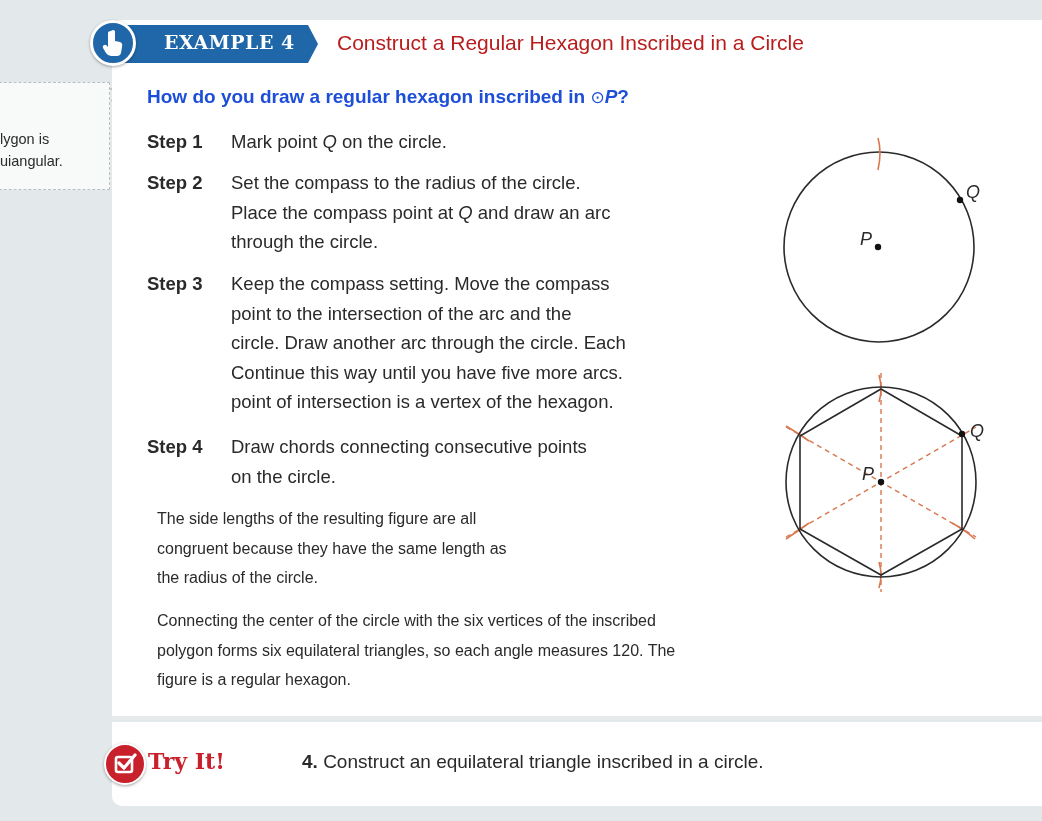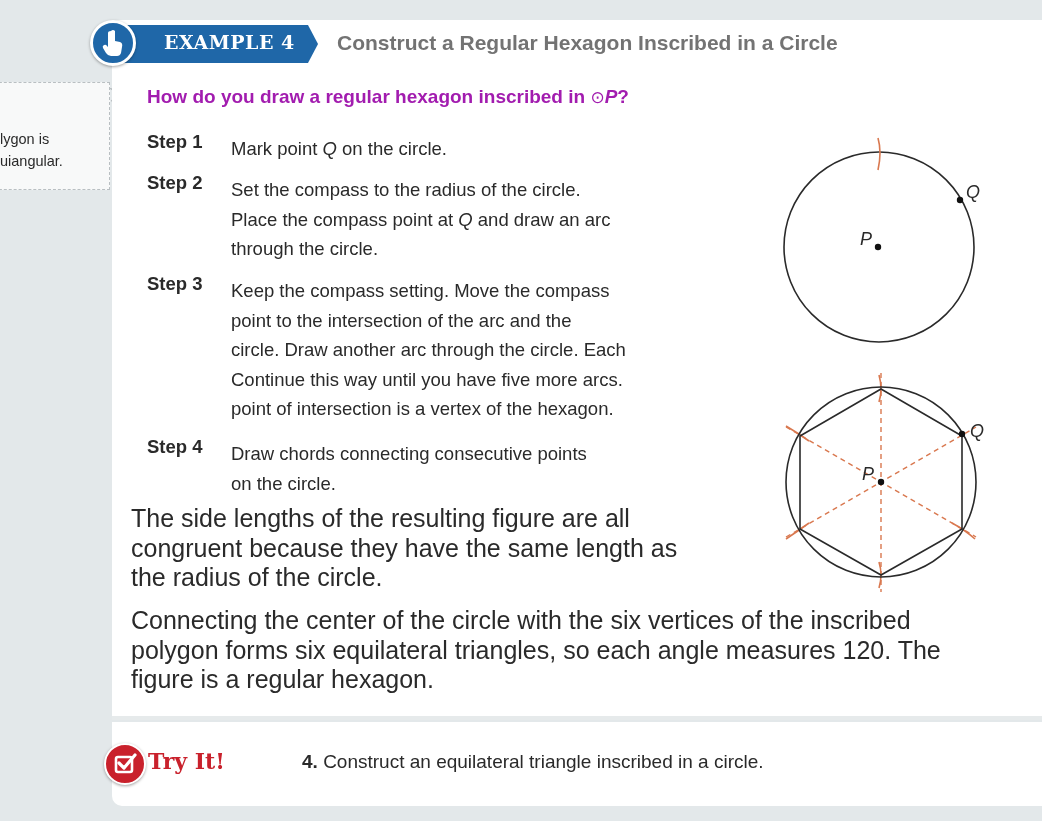--- a/index.html
+++ b/index.html
@@ -42,31 +42,31 @@
     font-family: "DejaVu Serif", serif; font-weight: bold;
     font-size: 19px; color: #ffffff; letter-spacing: 0.5px; margin-left: 16px;
   }
   .hand-badge {
     left: 90px; top: 20px; width: 46px; height: 46px; border-radius: 50%;
     background: #1f67a8; border: 3px solid #ffffff;
     box-shadow: 0 1px 3px rgba(0,0,0,0.35);
     box-sizing: border-box;
   }
   .title {
-    left: 337px; top: 31px; font-size: 21px; font-weight: bold; color: #737373;
+    left: 337px; top: 31px; font-size: 21px; font-weight: normal; color: #b91c1c;
     font-family: "Liberation Sans", sans-serif;
   }
   .question {
-    left: 147px; top: 86px; font-size: 19px; font-weight: bold; color: #a21caf;
+    left: 147px; top: 86px; font-size: 19px; font-weight: bold; color: #1d4ed8;
     font-family: "Liberation Sans", sans-serif;
   }
   .step { left: 147px; font-size: 18.5px; line-height: 29.5px; font-family: "Liberation Sans", sans-serif; }
   .step-num { position: absolute; left: 0; top: 0; font-weight: bold; white-space: nowrap; }
-  .step-body { position: absolute; left: 84px; top: 0; white-space: nowrap; margin-top: 7px; }
-  .para { left: 131px; font-size: 25px; line-height: 29.5px; white-space: nowrap; font-family: "Liberation Sans", sans-serif; }
+  .step-body { position: absolute; left: 84px; top: 0; white-space: nowrap; }
+  .para { left: 157px; font-size: 16px; line-height: 29.5px; white-space: nowrap; font-family: "Liberation Sans", sans-serif; }
   .try-badge {
     left: 104px; top: 743px; width: 42px; height: 42px; border-radius: 50%;
     background: #c9212c; border: 2px solid #ffffff; box-shadow: 0 1px 3px rgba(0,0,0,0.35);
     box-sizing: border-box;
   }
   .try-label {
     left: 148px; top: 748px; font-family: "DejaVu Serif", serif; font-weight: bold;
     font-size: 22px; color: #c9212c;
   }
   .try-text {

